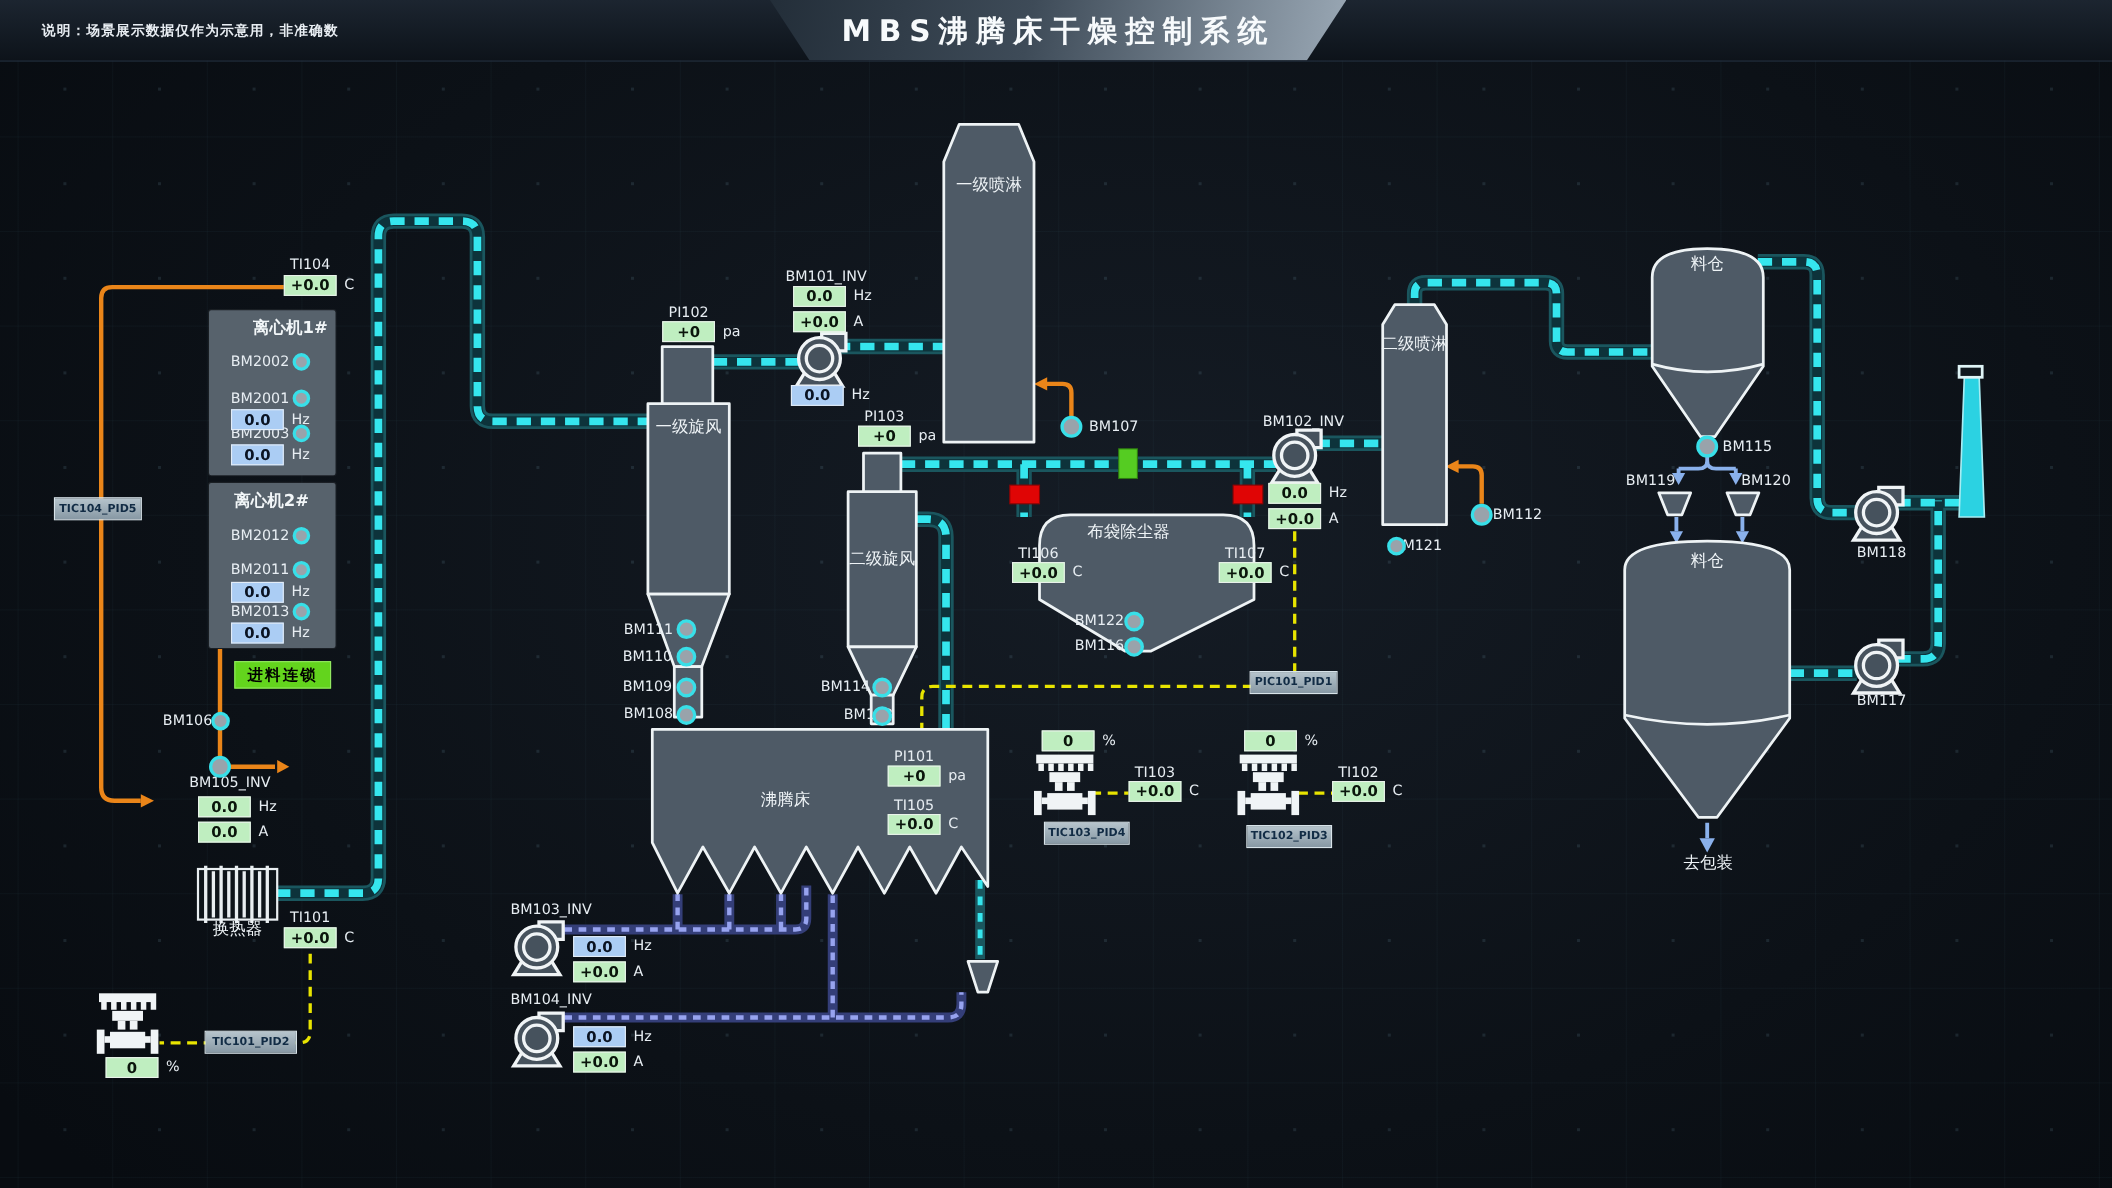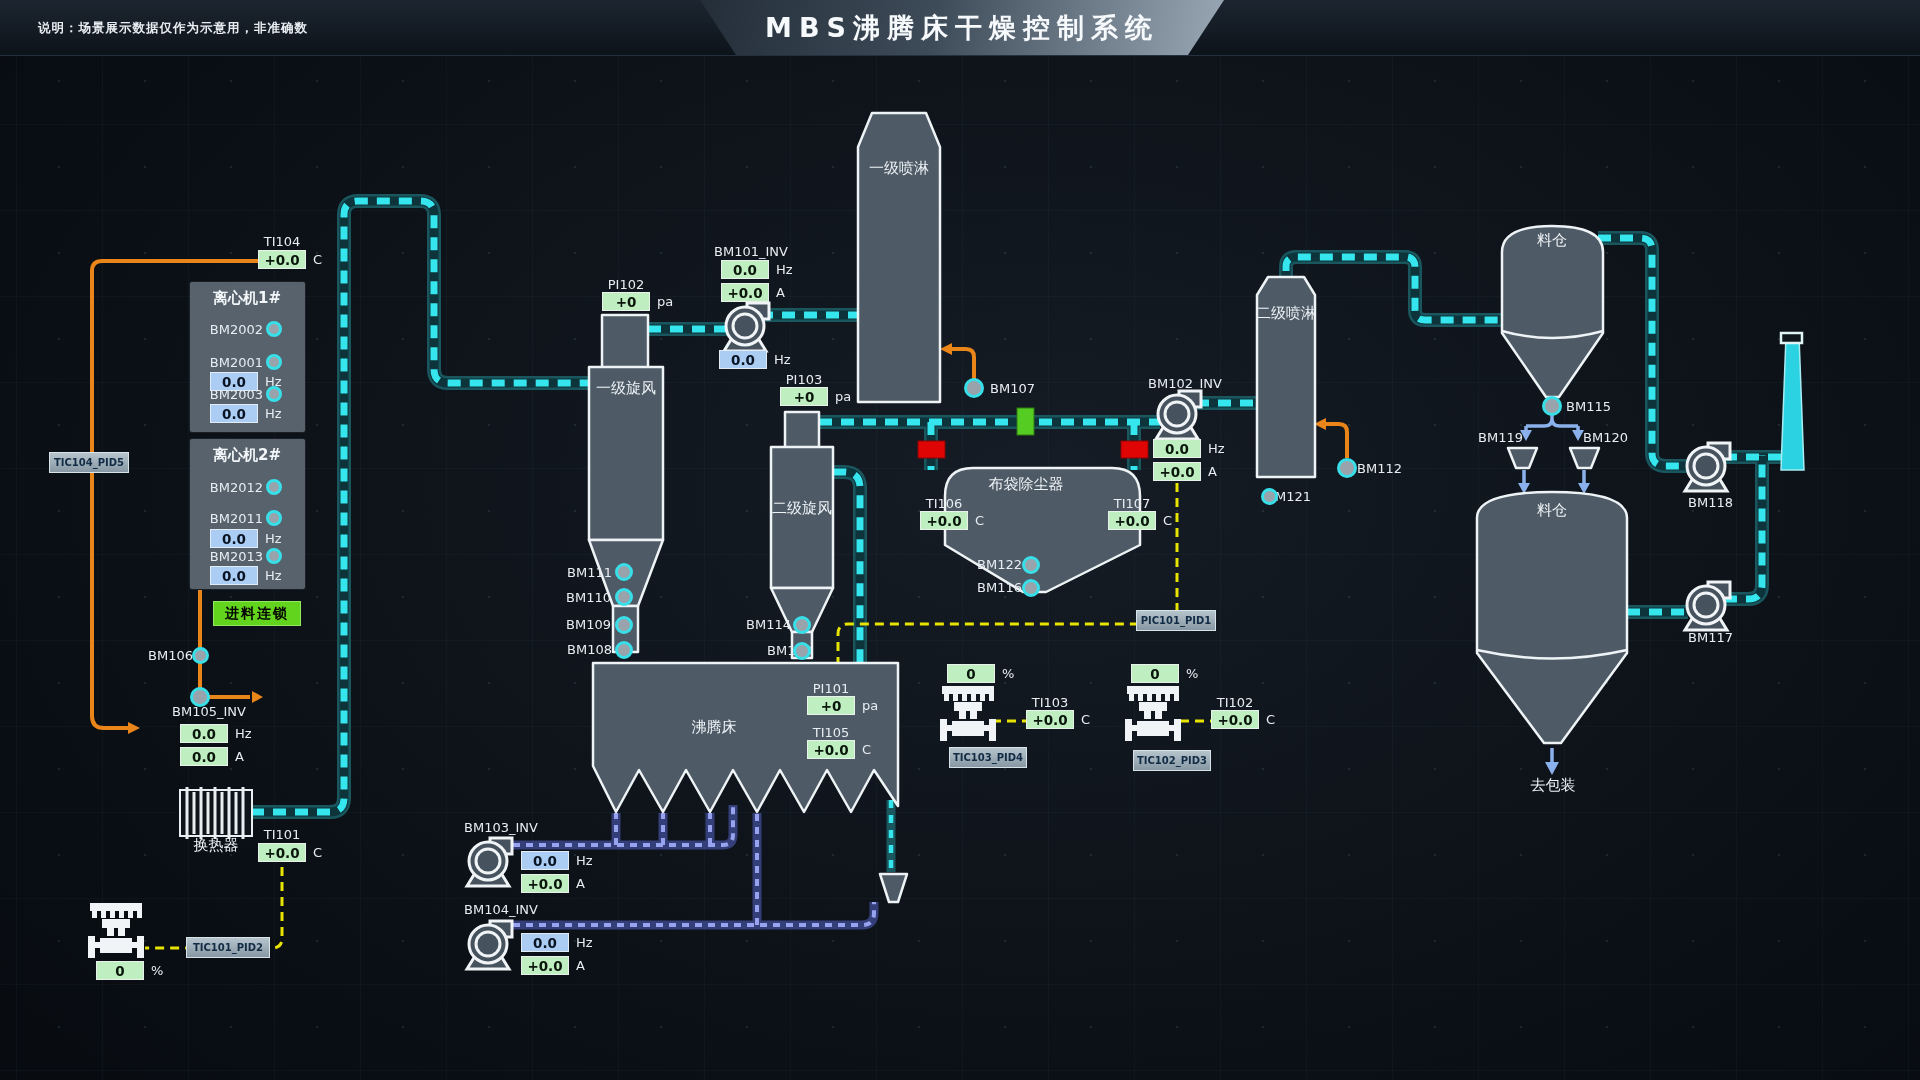--- a/index.html
+++ b/index.html
@@ -222,21 +222,21 @@
 
   <div id="hdr">
     <div class="disc">说明：场景展示数据仅作为示意用，非准确数</div>
     <div class="title-wrap">
       <div class="title">MBS沸腾床干燥控制系统</div>
     </div>
   </div>
 
   <div id="anno">
       <div class="panel" style="left: 190px; top: 282px; width: 115px; height: 150px;"></div>
-      <div class="panel-title" style="left: 247px; top: 289px;">离心机1#</div>
+      <div class="panel-title" style="left: 264px; top: 289px;">离心机1#</div>
       <div class="panel" style="left: 190px; top: 439px; width: 115px; height: 150px;"></div>
       <div class="panel-title" style="left: 247px; top: 446px;">离心机2#</div>
       <div class="eq" style="left: 899px; top: 168px;">一级喷淋</div>
       <div class="eq" style="left: 1286px; top: 313px;">二级喷淋</div>
       <div class="eq" style="left: 626px; top: 388px;">一级旋风</div>
       <div class="eq" style="left: 802px; top: 508px;">二级旋风</div>
       <div class="eq" style="left: 1026px; top: 484px;">布袋除尘器</div>
       <div class="eq" style="left: 714px; top: 727px;">沸腾床</div>
       <div class="eq" style="left: 216px; top: 845px;">换热器</div>
       <div class="eq" style="left: 1552px; top: 240px;">料仓</div>

